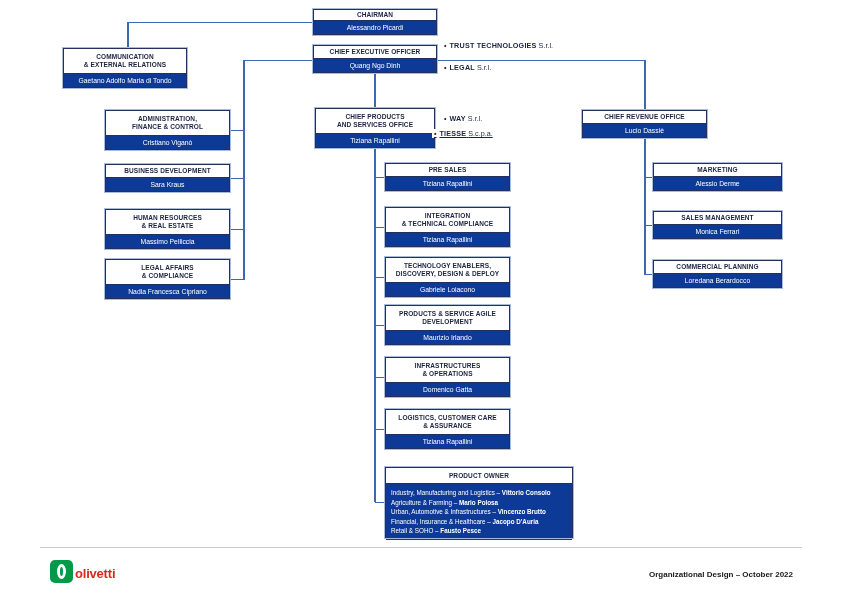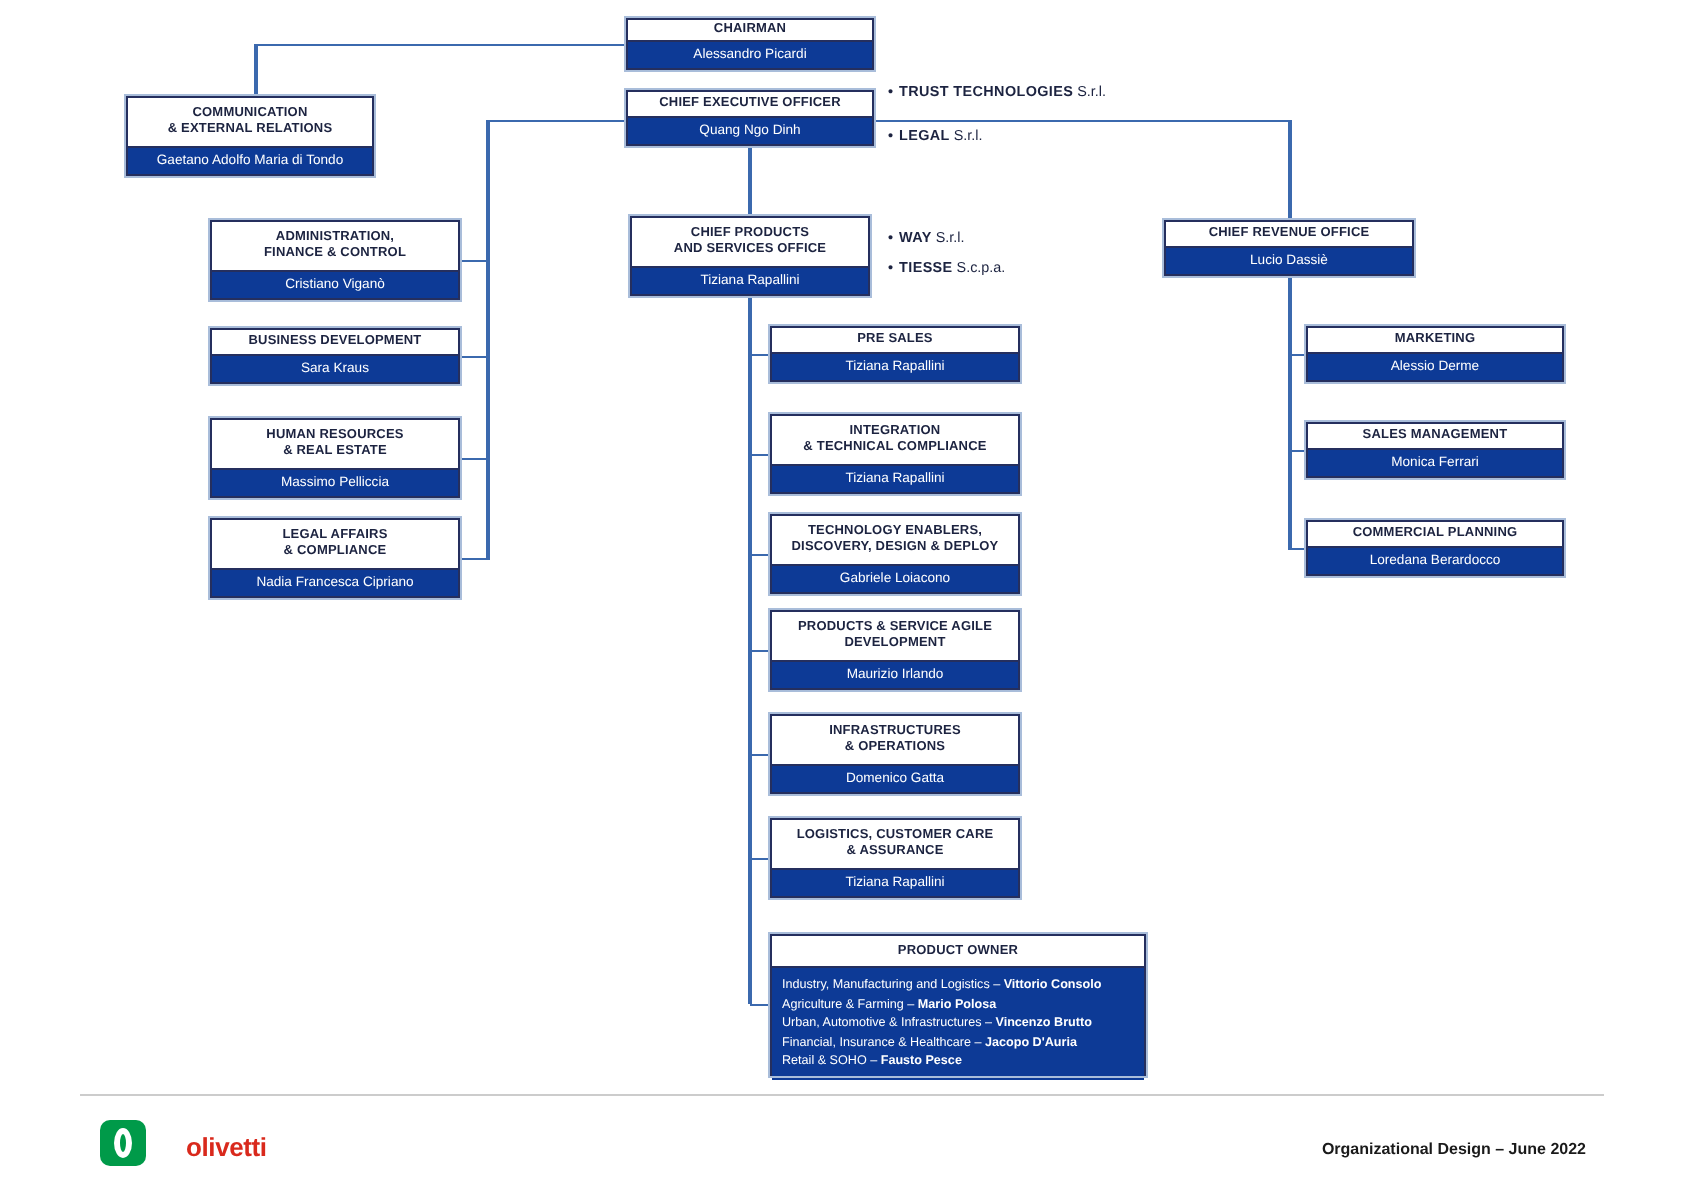--- a/index.html
+++ b/index.html
@@ -32,21 +32,21 @@
              display:flex; flex-direction:column; justify-content:space-between; }
   .po-line { font-size:6.3px; color:#ffffff; line-height:9.5px; white-space:nowrap; }
   .po-name { font-weight:bold; }
 
   
   .footer-divider { position:absolute; left:40px; top:547px; width:762px; height:1px; background:#cccccc; }
   .logo { position:absolute; left:50px; top:560px; display:flex; align-items:flex-end; }
   .logo-square { width:23px; height:23px; background:#009a49; border-radius:5px;
                  display:flex; align-items:center; justify-content:center; }
   .logo-o { width:9px; height:15px; border:3px solid #ffffff; border-radius:50%; box-sizing:border-box; }
-  .logo-wordmark { font-size:13px; font-weight:bold; color:#d9291c; margin-left:20px;
+  .logo-wordmark { font-size:13px; font-weight:bold; color:#d9291c; margin-left:2px;
                    letter-spacing:-0.2px; line-height:1; padding-bottom:3px; }
   .footer-note { position:absolute; right:49px; top:570px; font-size:8px; font-weight:bold; color:#1a1a1a; }
 </style>
 </head>
 <body>
 
 <div class="canvas">
 
   <div class="hline" style="left:127px; top:21.5px; width:186px;"></div>
   <div class="vline" style="left:127px; top:21.5px; height:27px;"></div>
@@ -120,21 +120,21 @@
 
   <div class="box" style="left:315px; top:108px; width:120px; height:40px;">
     <div class="box-title">CHIEF PRODUCTS
 AND SERVICES OFFICE</div>
     <div class="box-name">Tiziana Rapallini</div>
   </div>
 
   <div class="bullet" style="left:442px; top:114px;">
     <span class="b-dot">•</span><span class="b-name">WAY</span> <span class="b-suffix">S.r.l.</span>
   </div>
-  <div class="bullet" style="left:442px; top:129px;">
+  <div class="bullet" style="left:432px; top:129px;text-decoration:underline;">
     <span class="b-dot">•</span><span class="b-name">TIESSE</span> <span class="b-suffix">S.c.p.a.</span>
   </div>
 
   <div class="box" style="left:385px; top:163px; width:125px; height:28px;">
     <div class="box-title">PRE SALES</div>
     <div class="box-name">Tiziana Rapallini</div>
   </div>
   <div class="box" style="left:385px; top:207px; width:125px; height:40px;">
     <div class="box-title">INTEGRATION
 &amp; TECHNICAL COMPLIANCE</div>
@@ -189,15 +189,15 @@
     <div class="box-name">Loredana Berardocco</div>
   </div>
 
   <div class="footer-divider"></div>
   <div class="logo">
     <div class="logo-square">
       <div class="logo-o"></div>
     </div>
     <div class="logo-wordmark">olivetti</div>
   </div>
-  <div class="footer-note">Organizational Design – June 2022</div>
+  <div class="footer-note">Organizational Design – October 2022</div>
 
 </div>
 
 </body></html>

